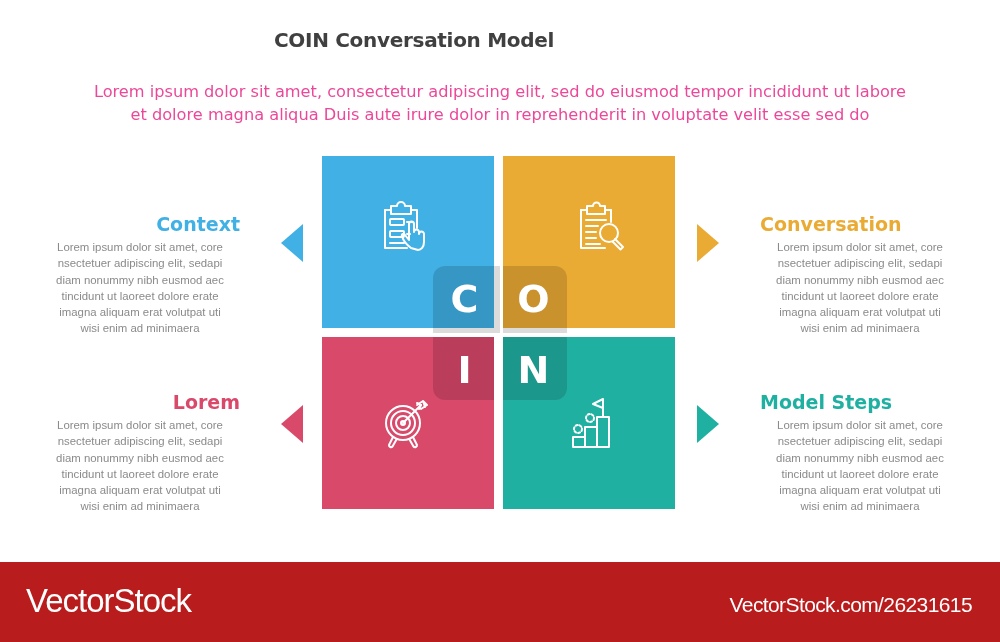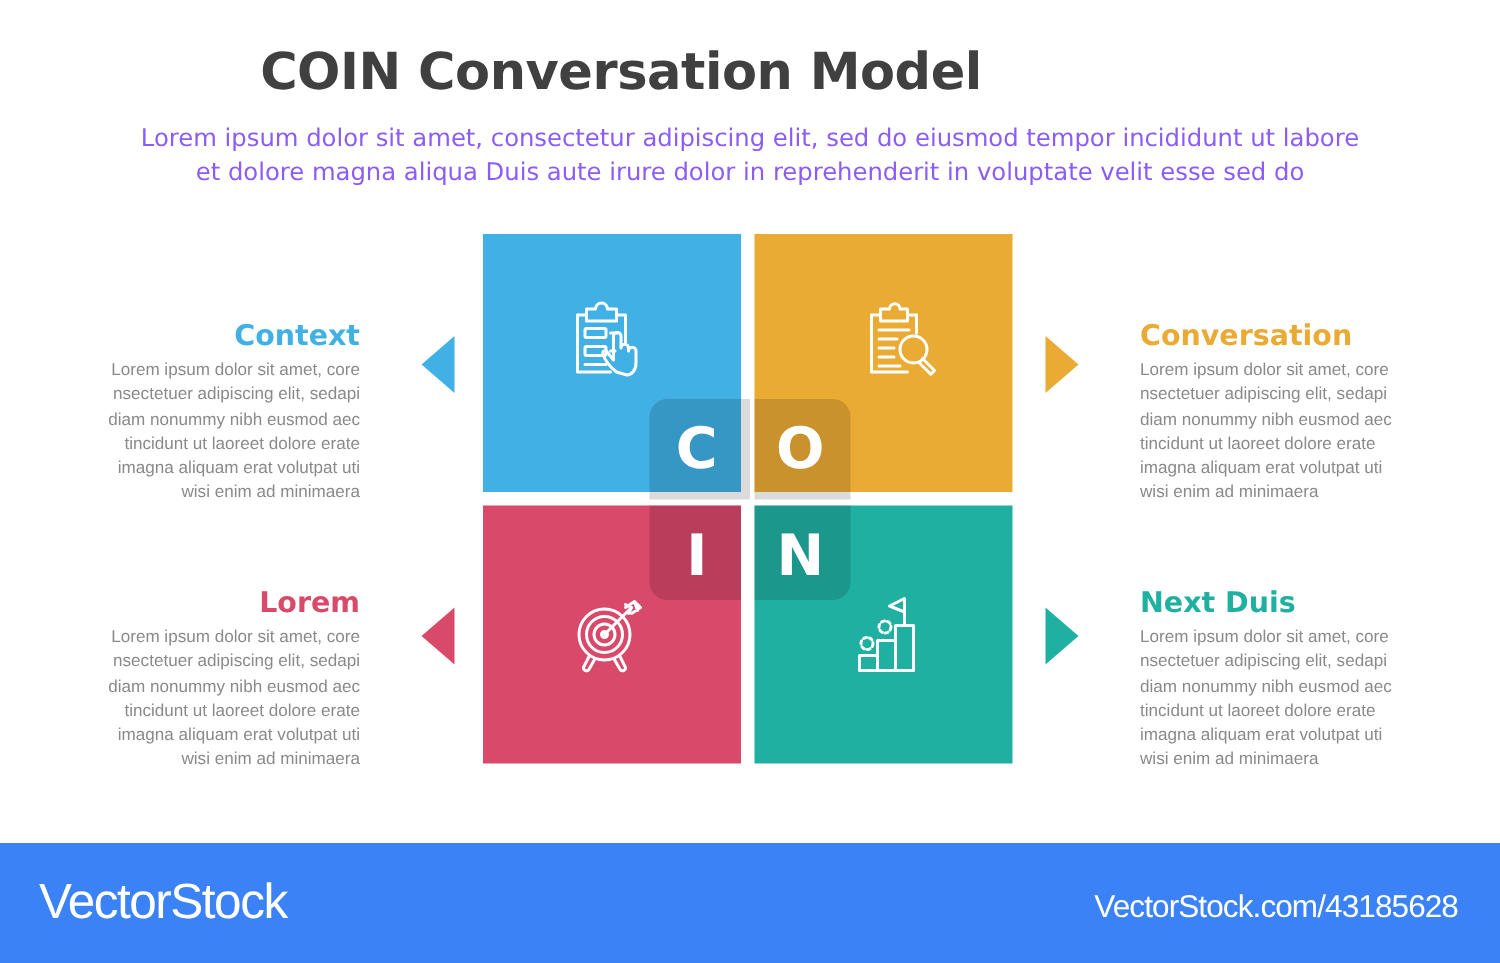--- a/index.html
+++ b/index.html
@@ -1,60 +1,60 @@
 <!DOCTYPE html>
 <html><head>
 <meta charset="utf-8">
 <style>
   * { margin: 0; padding: 0; box-sizing: border-box; }
   html, body { width: 1000px; height: 642px; overflow: hidden; background: #ffffff; }
   body { position: relative; font-family: "Liberation Sans", sans-serif; }
 
   .title {
     position: absolute; left: 0; top: 28px; width: 828px; text-align: center;
-    font-family: "DejaVu Sans", sans-serif; font-weight: bold; font-size: 34px;
+    font-family: "DejaVu Sans", sans-serif; font-weight: bold; font-size: 20px;
     color: #404040; letter-spacing: -0.3px;
   }
   .subtitle {
     position: absolute; left: 40px; top: 80px; width: 920px; text-align: center;
     font-family: "DejaVu Sans", sans-serif; font-size: 16.2px; line-height: 23px;
-    color: #8b5cf6; font-weight: normal;
+    color: #ec4899; font-weight: normal;
   }
 
   .side-block { position: absolute; width: 200px; }
   .side-block.left { left: 40px; text-align: right; }
   .side-block.right { left: 760px; text-align: left; }
   .side-heading {
     font-family: "DejaVu Sans", sans-serif; font-weight: bold; font-size: 19px;
     line-height: 24px; margin-bottom: 3px; margin-top: 34px;
   }
   .side-body {
     font-family: "Liberation Sans", sans-serif; font-size: 11.4px; line-height: 16.3px;
     color: #8a8a8a;
   }
-  .side-body span { display: block; white-space: nowrap; }
+  .side-body span { display: block; white-space: nowrap; text-align: center; }
 
   .arrow { position: absolute; width: 0; height: 0; }
   .arrow.left-pt { border-top: 19px solid transparent; border-bottom: 19px solid transparent; border-right: 22px solid; }
   .arrow.right-pt { border-top: 19px solid transparent; border-bottom: 19px solid transparent; border-left: 22px solid; }
 
   .quad { position: absolute; width: 172px; height: 172px; }
   .quad .icon { position: absolute; width: 56px; height: 56px; }
   .quad .icon svg { width: 100%; height: 100%; display: block; }
 
   .overlay-cell {
     position: absolute; width: 67px; height: 67px; background: rgba(0,0,0,0.14);
   }
   .letter {
     position: absolute; width: 67px; height: 67px; display: flex; align-items: center; justify-content: center;
     font-family: "DejaVu Sans", sans-serif; font-weight: bold; font-size: 38px; color: #ffffff;
   }
 
   .footer {
-    position: absolute; left: 0; top: 562px; width: 1000px; height: 80px; background: #3b82f6;
+    position: absolute; left: 0; top: 562px; width: 1000px; height: 80px; background: #b91c1c;
   }
   .footer-logo {
     position: absolute; left: 26px; top: 20px; font-family: "Liberation Sans", sans-serif;
     font-size: 33px; color: #ffffff; letter-spacing: -1px;
   }
   .footer-url {
     position: absolute; right: 28px; top: 31px; font-family: "Liberation Sans", sans-serif;
     font-size: 21px; color: #ffffff; letter-spacing: -0.6px;
   }
 </style>
@@ -97,21 +97,21 @@
     <span>Lorem ipsum dolor sit amet, core</span>
     <span>nsectetuer adipiscing elit, sedapi</span>
     <span>diam nonummy nibh eusmod aec</span>
     <span>tincidunt ut laoreet dolore erate</span>
     <span>imagna aliquam erat volutpat  uti</span>
     <span>wisi enim ad minimaera</span>
   </div>
 </div>
 
 <div class="side-block right" style="top:356px;">
-  <div class="side-heading" style="color:#20b0a2;">Next Duis</div>
+  <div class="side-heading" style="color:#20b0a2;">Model Steps</div>
   <div class="side-body">
     <span>Lorem ipsum dolor sit amet, core</span>
     <span>nsectetuer adipiscing elit, sedapi</span>
     <span>diam nonummy nibh eusmod aec</span>
     <span>tincidunt ut laoreet dolore erate</span>
     <span>imagna aliquam erat volutpat  uti</span>
     <span>wisi enim ad minimaera</span>
   </div>
 </div>
 
@@ -181,14 +181,14 @@
 <div class="overlay-cell" style="left:503px; top:337px; height:63px; border-bottom-right-radius:12px; width:64px;"></div>
 <div class="overlay-cell" style="left:433px; top:266px; width:61px; height:62px; background:transparent;"></div>
 
 <div class="letter" style="left:431px; top:265px;">C</div>
 <div class="letter" style="left:500px; top:265px;">O</div>
 <div class="letter" style="left:431px; top:336px;">I</div>
 <div class="letter" style="left:500px; top:336px;">N</div>
 
 <div class="footer">
   <div class="footer-logo">VectorStock</div>
-  <div class="footer-url">VectorStock.com/43185628</div>
+  <div class="footer-url">VectorStock.com/26231615</div>
 </div>
 
 </body></html>

